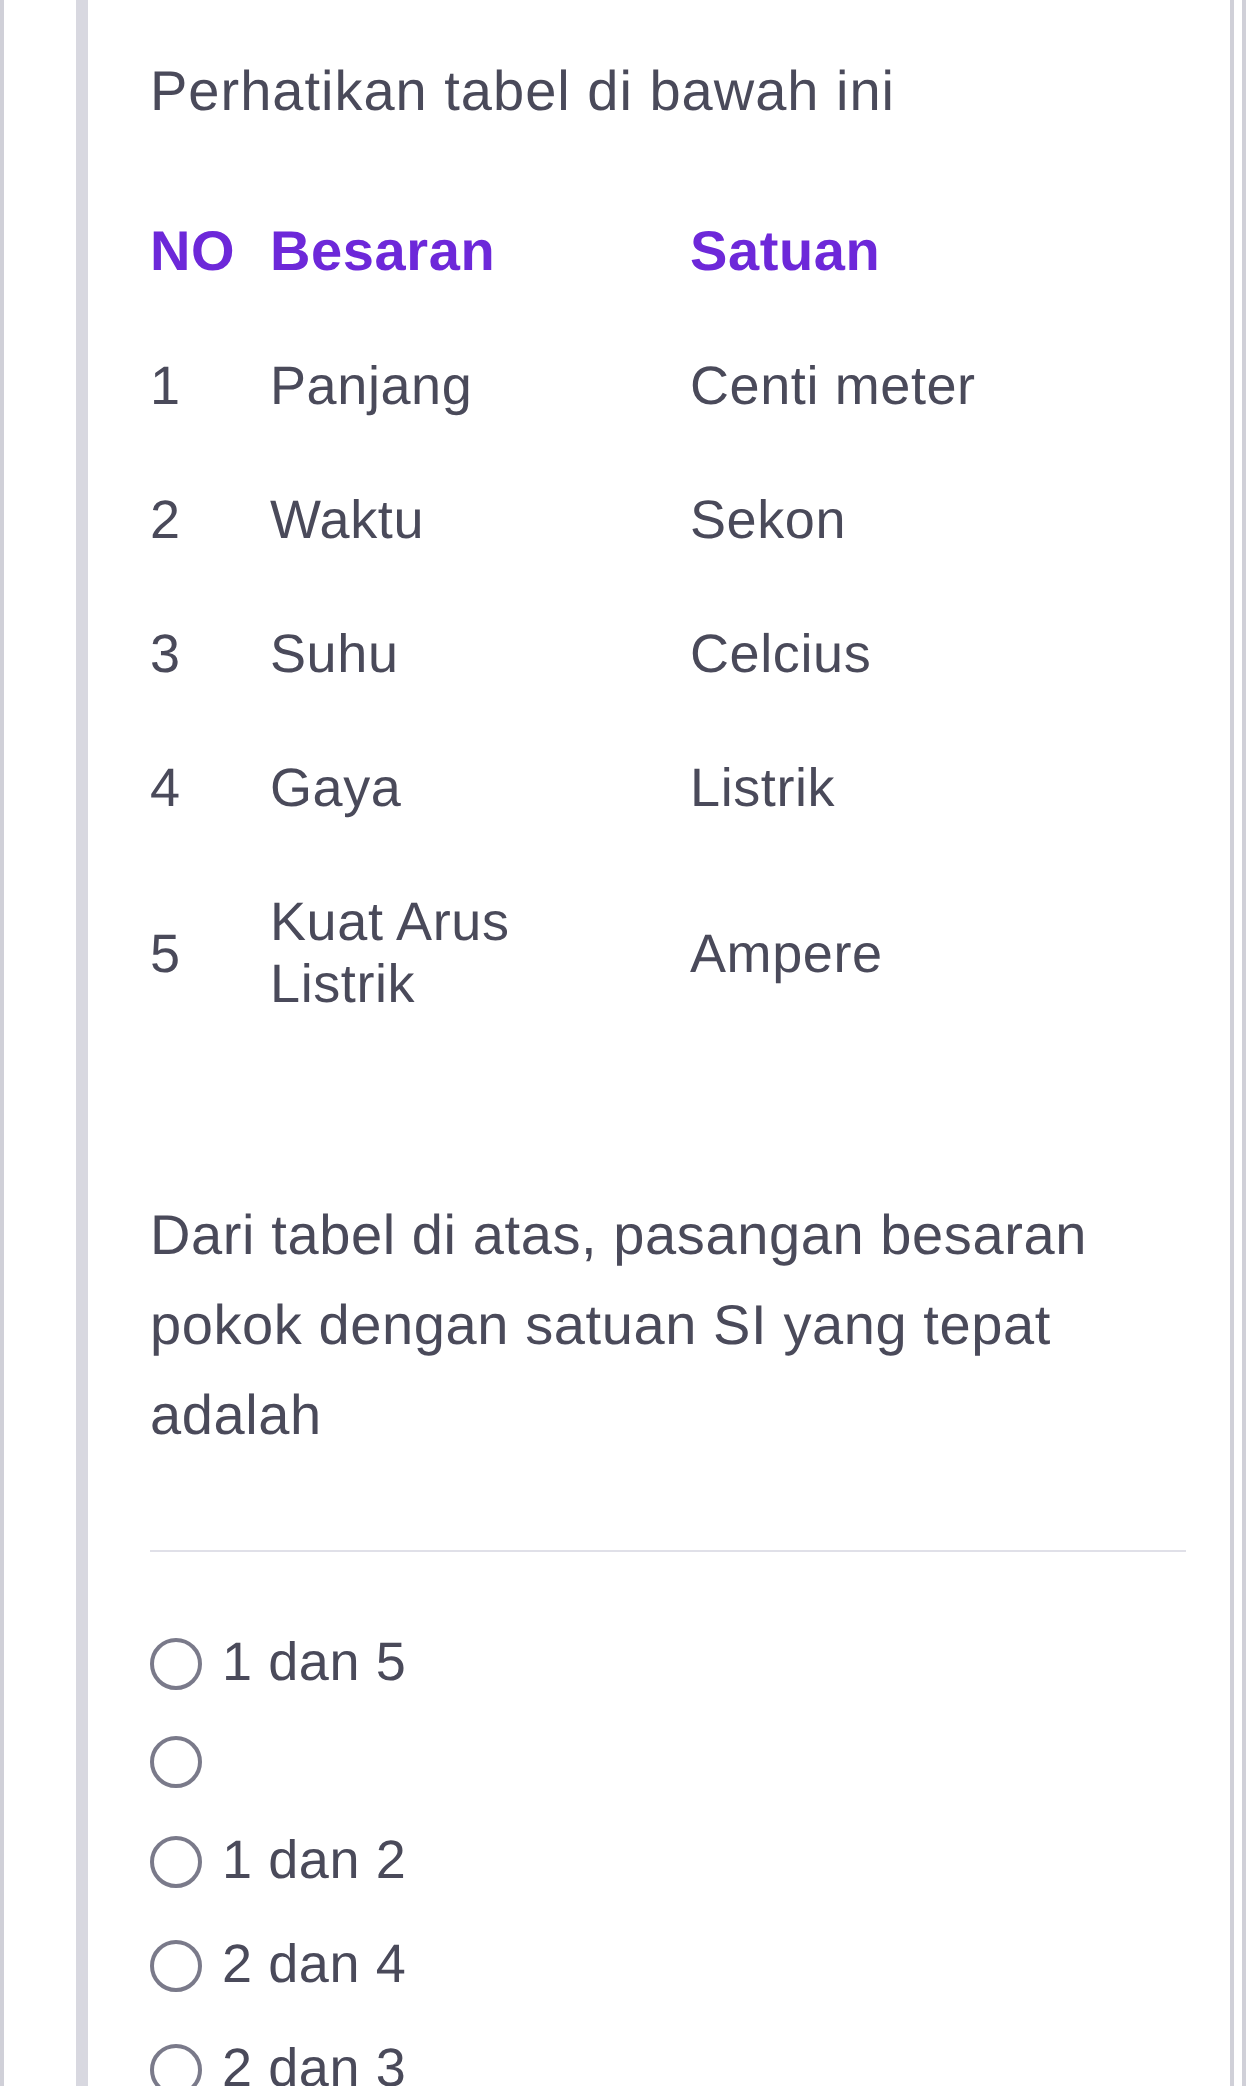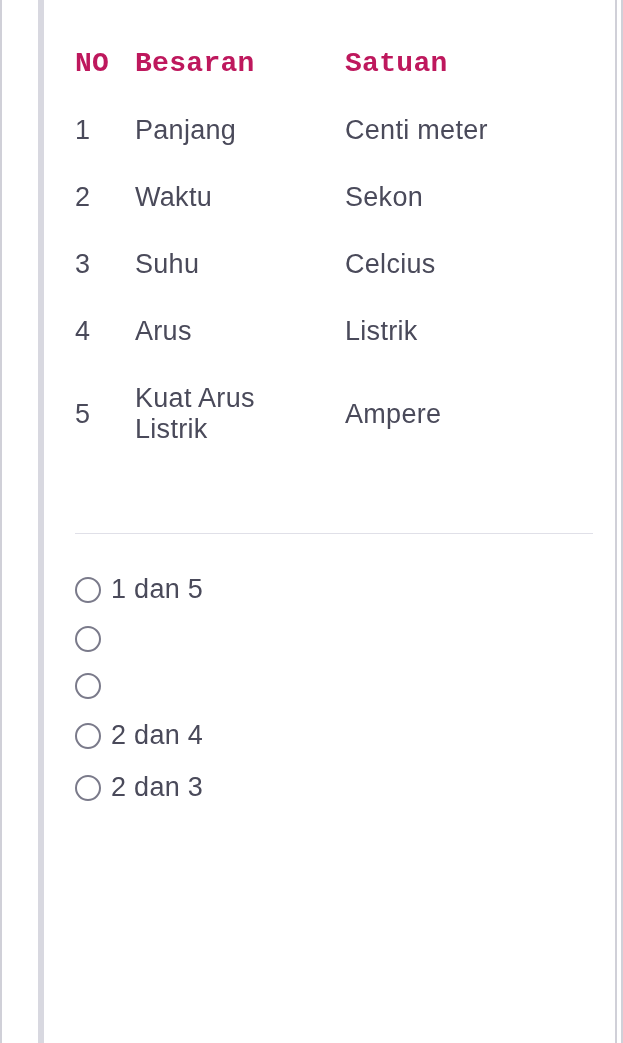--- a/index.html
+++ b/index.html
@@ -52,24 +52,23 @@
     }
     table {
       width: 100%;
       border-collapse: collapse;
       margin-bottom: 70px;
     }
     th {
       text-align: left;
       font-size: 28px;
       font-weight: 600;
-      color: #be185d;
+      color: #6d28d9;
       padding: 18px 10px 18px 0;
       letter-spacing: 0.3px;
-      font-family: Liberation Mono, monospace;
     }
     td {
       font-size: 27px;
       font-weight: 400;
       color: #4a4a5a;
       padding: 18px 10px 18px 0;
       vertical-align: middle;
       letter-spacing: 0.3px;
     }
     th:first-child, td:first-child {
@@ -118,20 +117,21 @@
     }
   </style>
 </head>
 <body>
 
 <div class="outer-border-left"></div>
 <div class="inner-border-left"></div>
 <div class="outer-border-right"></div>
 
 <div class="content">
+  <p class="intro-text">Perhatikan tabel di bawah ini</p>
 
   <table>
     <thead>
       <tr>
         <th>NO</th>
         <th>Besaran</th>
         <th>Satuan</th>
       </tr>
     </thead>
     <tbody>
@@ -145,44 +145,46 @@
         <td>Waktu</td>
         <td>Sekon</td>
       </tr>
       <tr>
         <td>3</td>
         <td>Suhu</td>
         <td>Celcius</td>
       </tr>
       <tr>
         <td>4</td>
-        <td>Arus</td>
+        <td>Gaya</td>
         <td>Listrik</td>
       </tr>
       <tr>
         <td>5</td>
         <td>Kuat Arus Listrik</td>
         <td>Ampere</td>
       </tr>
     </tbody>
   </table>
 
+  <p class="question-text">Dari tabel di atas, pasangan besaran pokok dengan satuan SI yang tepat adalah</p>
 
   <hr class="divider">
 
   <div class="options">
     <div class="option">
       <div class="radio"></div>
       <span class="option-label">1 dan 5</span>
     </div>
     <div class="option">
       <div class="radio"></div>
     </div>
     <div class="option">
       <div class="radio"></div>
+      <span class="option-label">1 dan 2</span>
     </div>
     <div class="option">
       <div class="radio"></div>
       <span class="option-label">2 dan 4</span>
     </div>
     <div class="option">
       <div class="radio"></div>
       <span class="option-label">2 dan 3</span>
     </div>
   </div>

